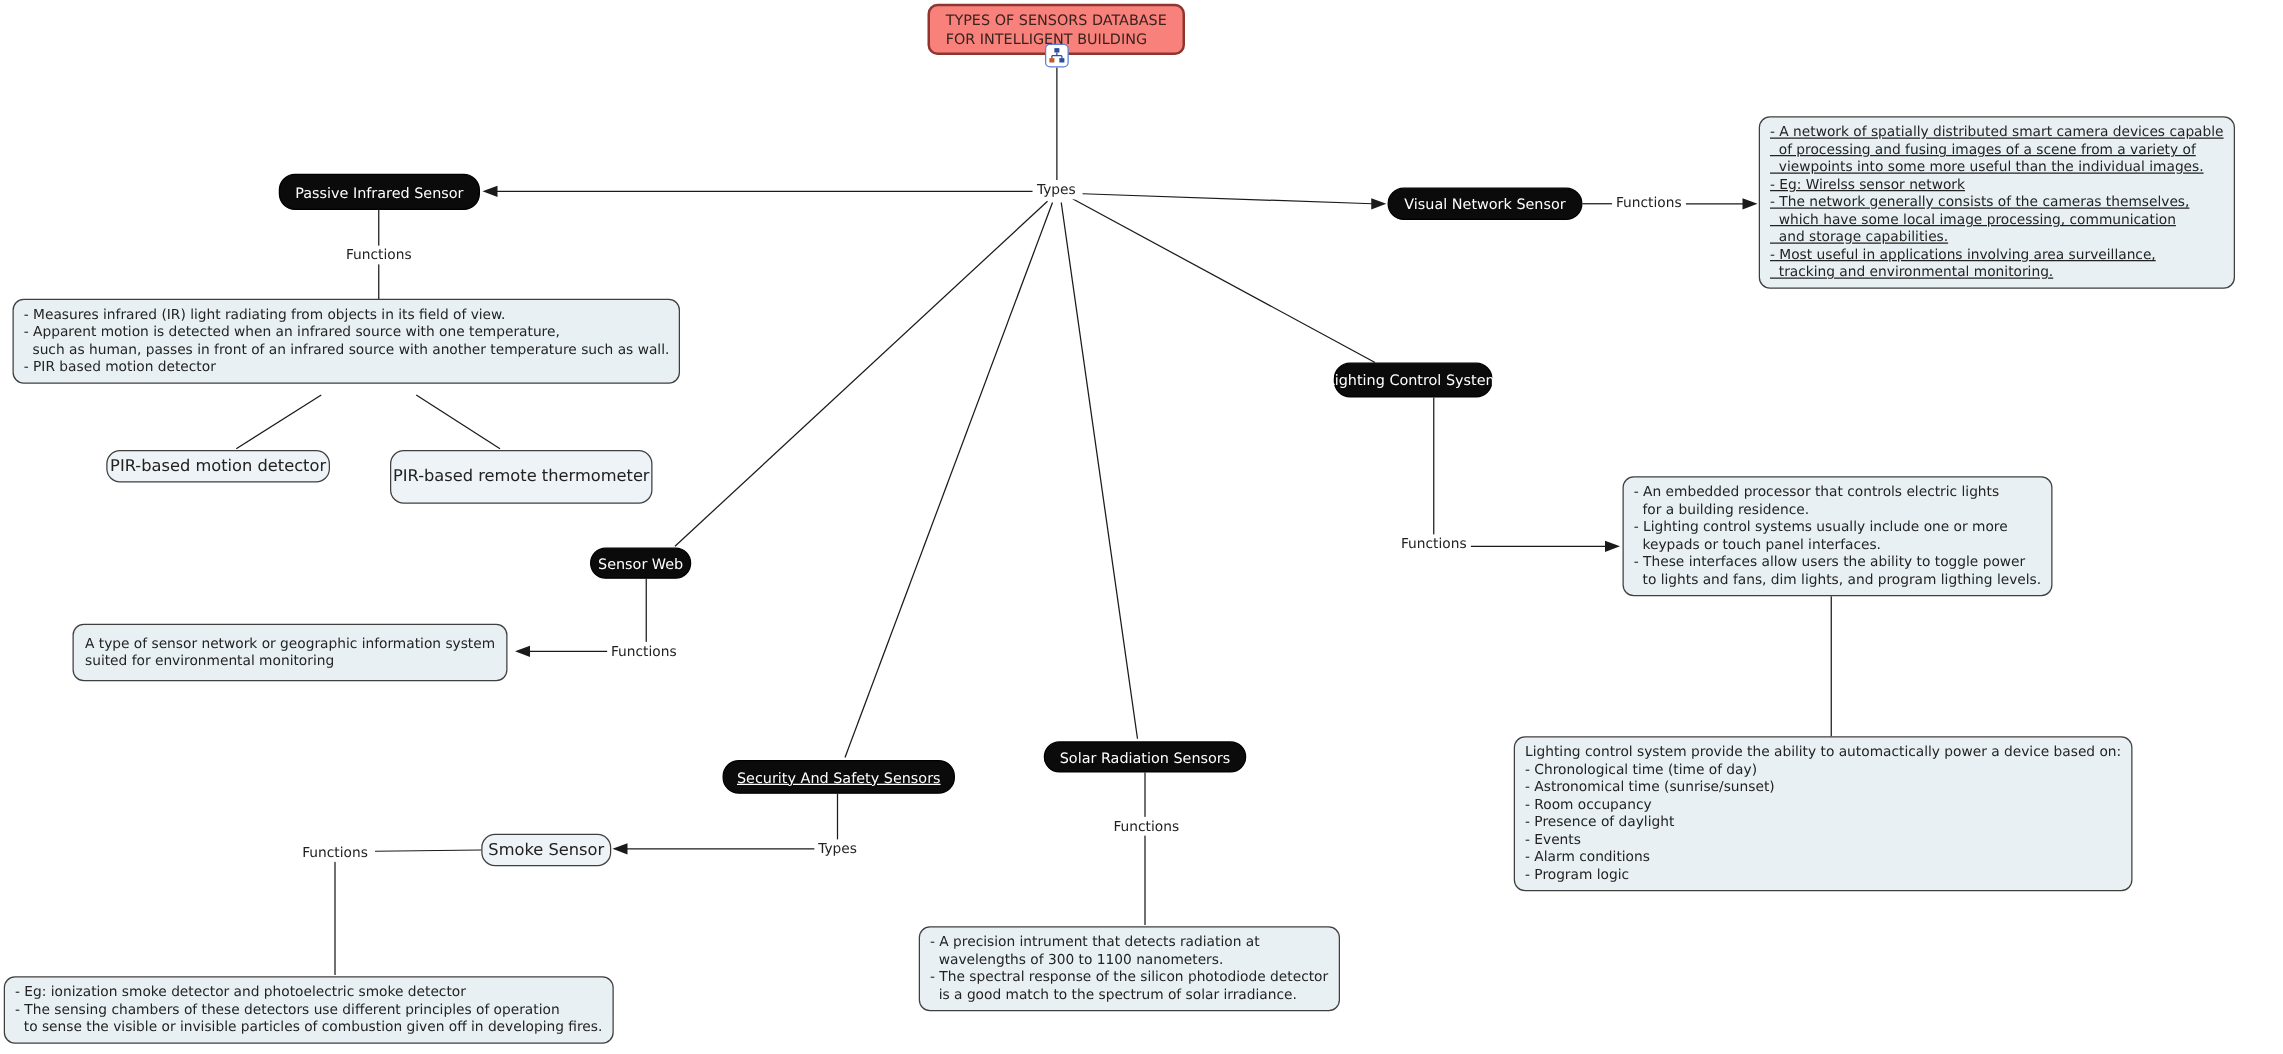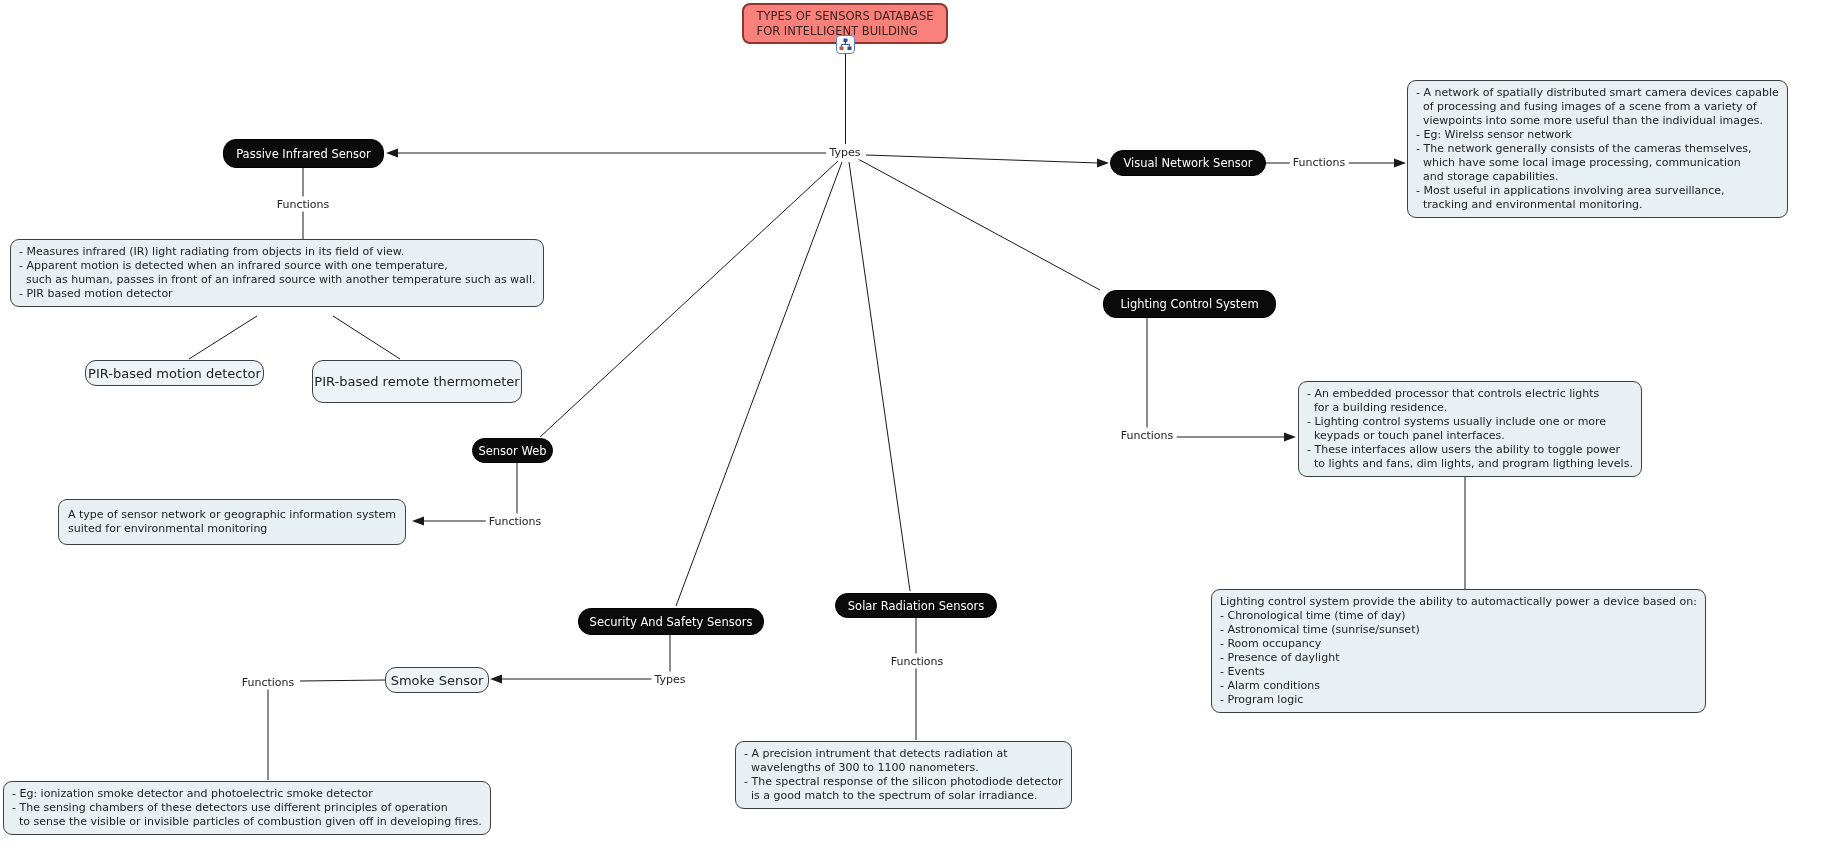--- a/index.html
+++ b/index.html
@@ -97,43 +97,43 @@
   <div class="abs lbl" style="left:303px;top:204px;">Functions</div>
   <div class="abs lbl" style="left:515px;top:521px;">Functions</div>
   <div class="abs lbl" style="left:670px;top:679px;">Types</div>
   <div class="abs lbl" style="left:268px;top:682px;">Functions</div>
   <div class="abs lbl" style="left:917px;top:661px;">Functions</div>
   <div class="abs lbl" style="left:1319px;top:162px;">Functions</div>
   <div class="abs lbl" style="left:1147px;top:435px;">Functions</div>
 
   <div class="abs node node-black" style="left:223px;top:139px;width:161px;height:29px;">Passive Infrared Sensor</div>
   <div class="abs node node-black" style="left:1110px;top:150px;width:156px;height:26px;">Visual Network Sensor</div>
-  <div class="abs node node-black" style="left:1067px;top:290px;width:173px;height:28px;margin-left:36px;">Lighting Control System</div>
+  <div class="abs node node-black" style="left:1067px;top:290px;width:127px;height:28px;">Lighting Control System</div>
   <div class="abs node node-black" style="left:472px;top:438px;width:81px;height:25px;">Sensor Web</div>
-  <div class="abs node node-black" style="left:578px;top:608px;width:186px;height:27px;">Security And Safety Sensors</div>
+  <div class="abs node node-black" style="left:578px;top:608px;width:186px;height:27px;text-decoration:underline;">Security And Safety Sensors</div>
   <div class="abs node node-black" style="left:835px;top:593px;width:162px;height:25px;">Solar Radiation Sensors</div>
 
   <div class="abs node node-light" style="left:85px;top:360px;width:179px;height:26px;">PIR-based motion detector</div>
   <div class="abs node node-light" style="left:312px;top:360px;width:210px;height:43px;">PIR-based remote thermometer</div>
   <div class="abs node node-light" style="left:385px;top:667px;width:104px;height:26px;">Smoke Sensor</div>
 
   <div class="abs desc" style="left:10px;top:239px;">- Measures infrared (IR) light radiating from objects in its field of view.
 - Apparent motion is detected when an infrared source with one temperature,
   such as human, passes in front of an infrared source with another temperature such as wall.
 - PIR based motion detector</div>
   <div class="abs desc" style="left:58px;top:499px;padding:8px 9px;">A type of sensor network or geographic information system
 suited for environmental monitoring</div>
   <div class="abs desc" style="left:3px;top:781px;">- Eg: ionization smoke detector and photoelectric smoke detector
 - The sensing chambers of these detectors use different principles of operation
   to sense the visible or invisible particles of combustion given off in developing fires.</div>
   <div class="abs desc" style="left:735px;top:741px;">- A precision intrument that detects radiation at
   wavelengths of 300 to 1100 nanometers.
 - The spectral response of the silicon photodiode detector
   is a good match to the spectrum of solar irradiance.</div>
-  <div class="abs desc" style="left:1407px;top:80px;">- A network of spatially distributed smart camera devices capable
+  <div class="abs desc" style="left:1407px;top:93px;text-decoration:underline;">- A network of spatially distributed smart camera devices capable
   of processing and fusing images of a scene from a variety of
   viewpoints into some more useful than the individual images.
 - Eg: Wirelss sensor network
 - The network generally consists of the cameras themselves,
   which have some local image processing, communication
   and storage capabilities.
 - Most useful in applications involving area surveillance,
   tracking and environmental monitoring.</div>
   <div class="abs desc" style="left:1298px;top:381px;">- An embedded processor that controls electric lights
   for a building residence.

